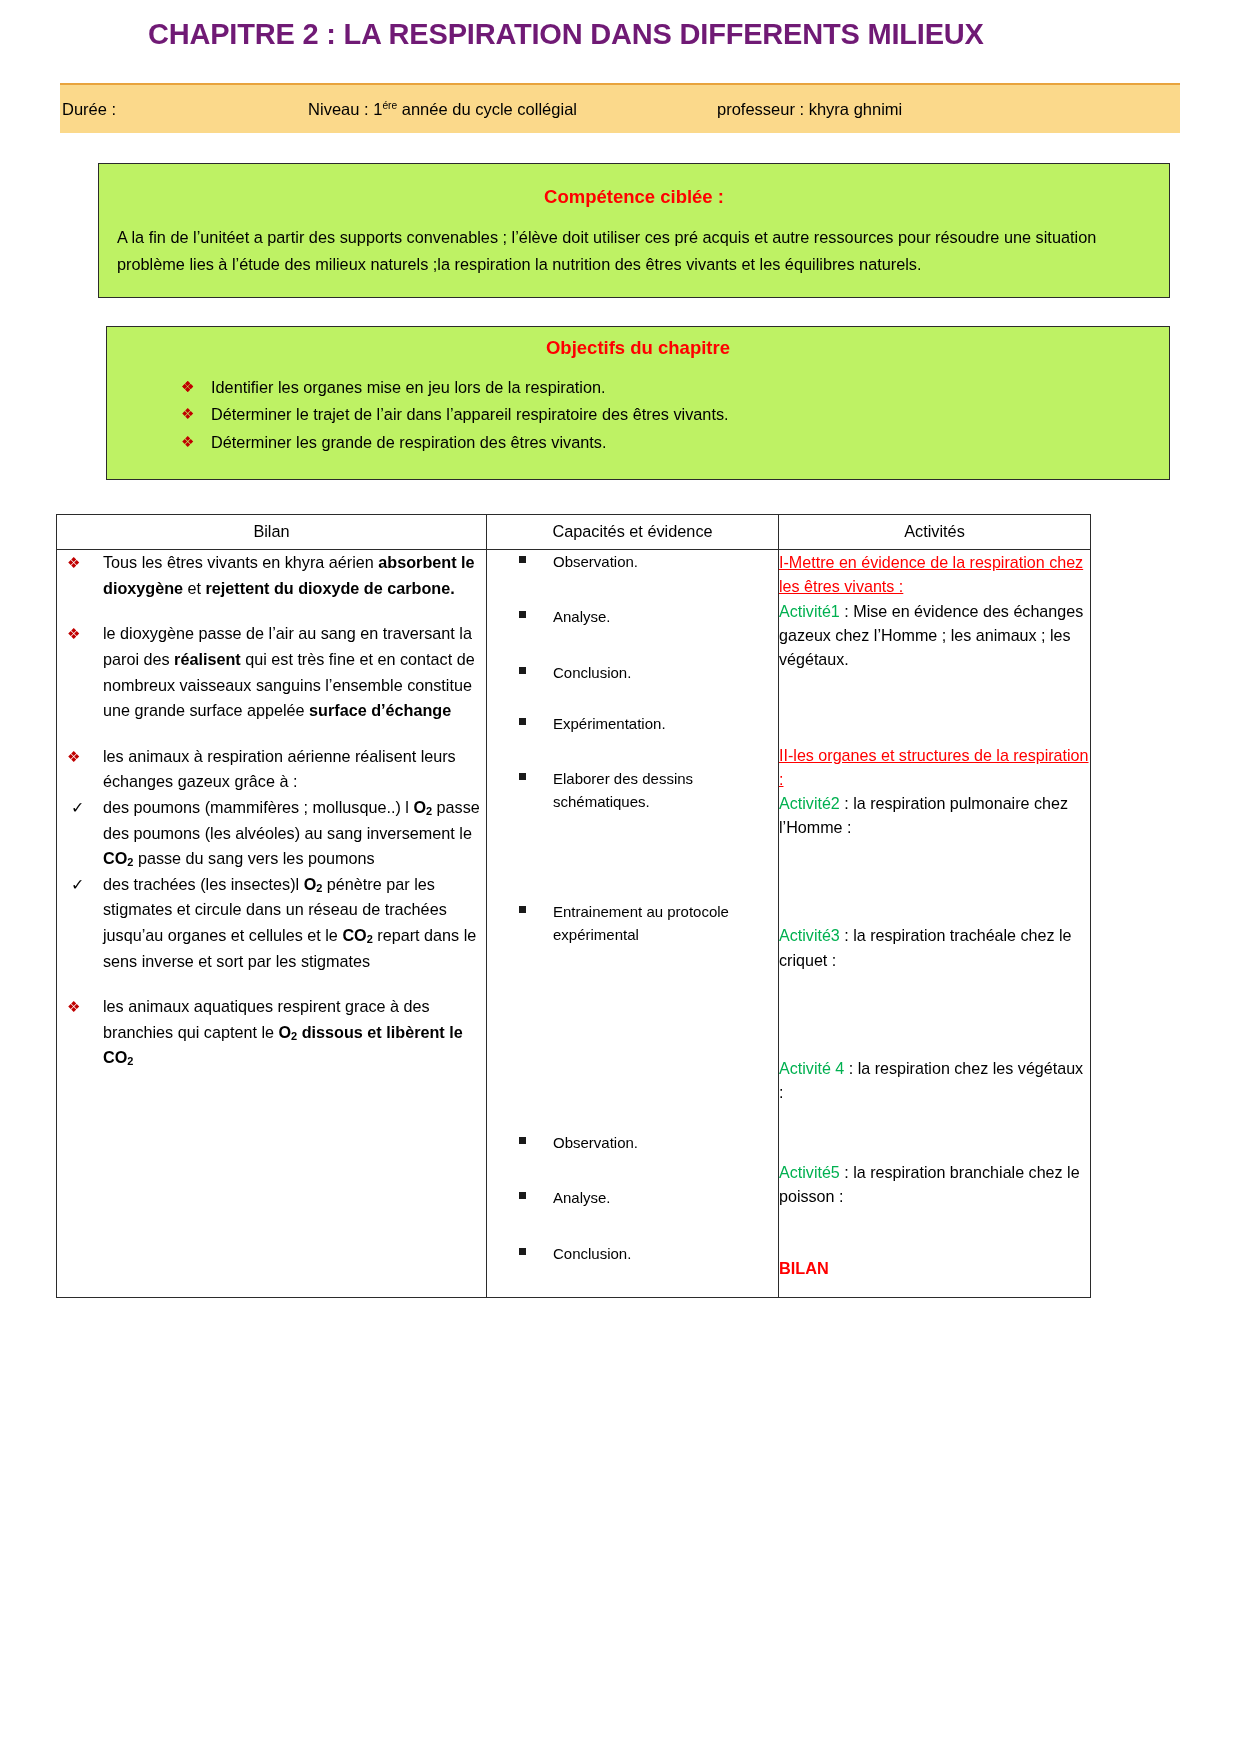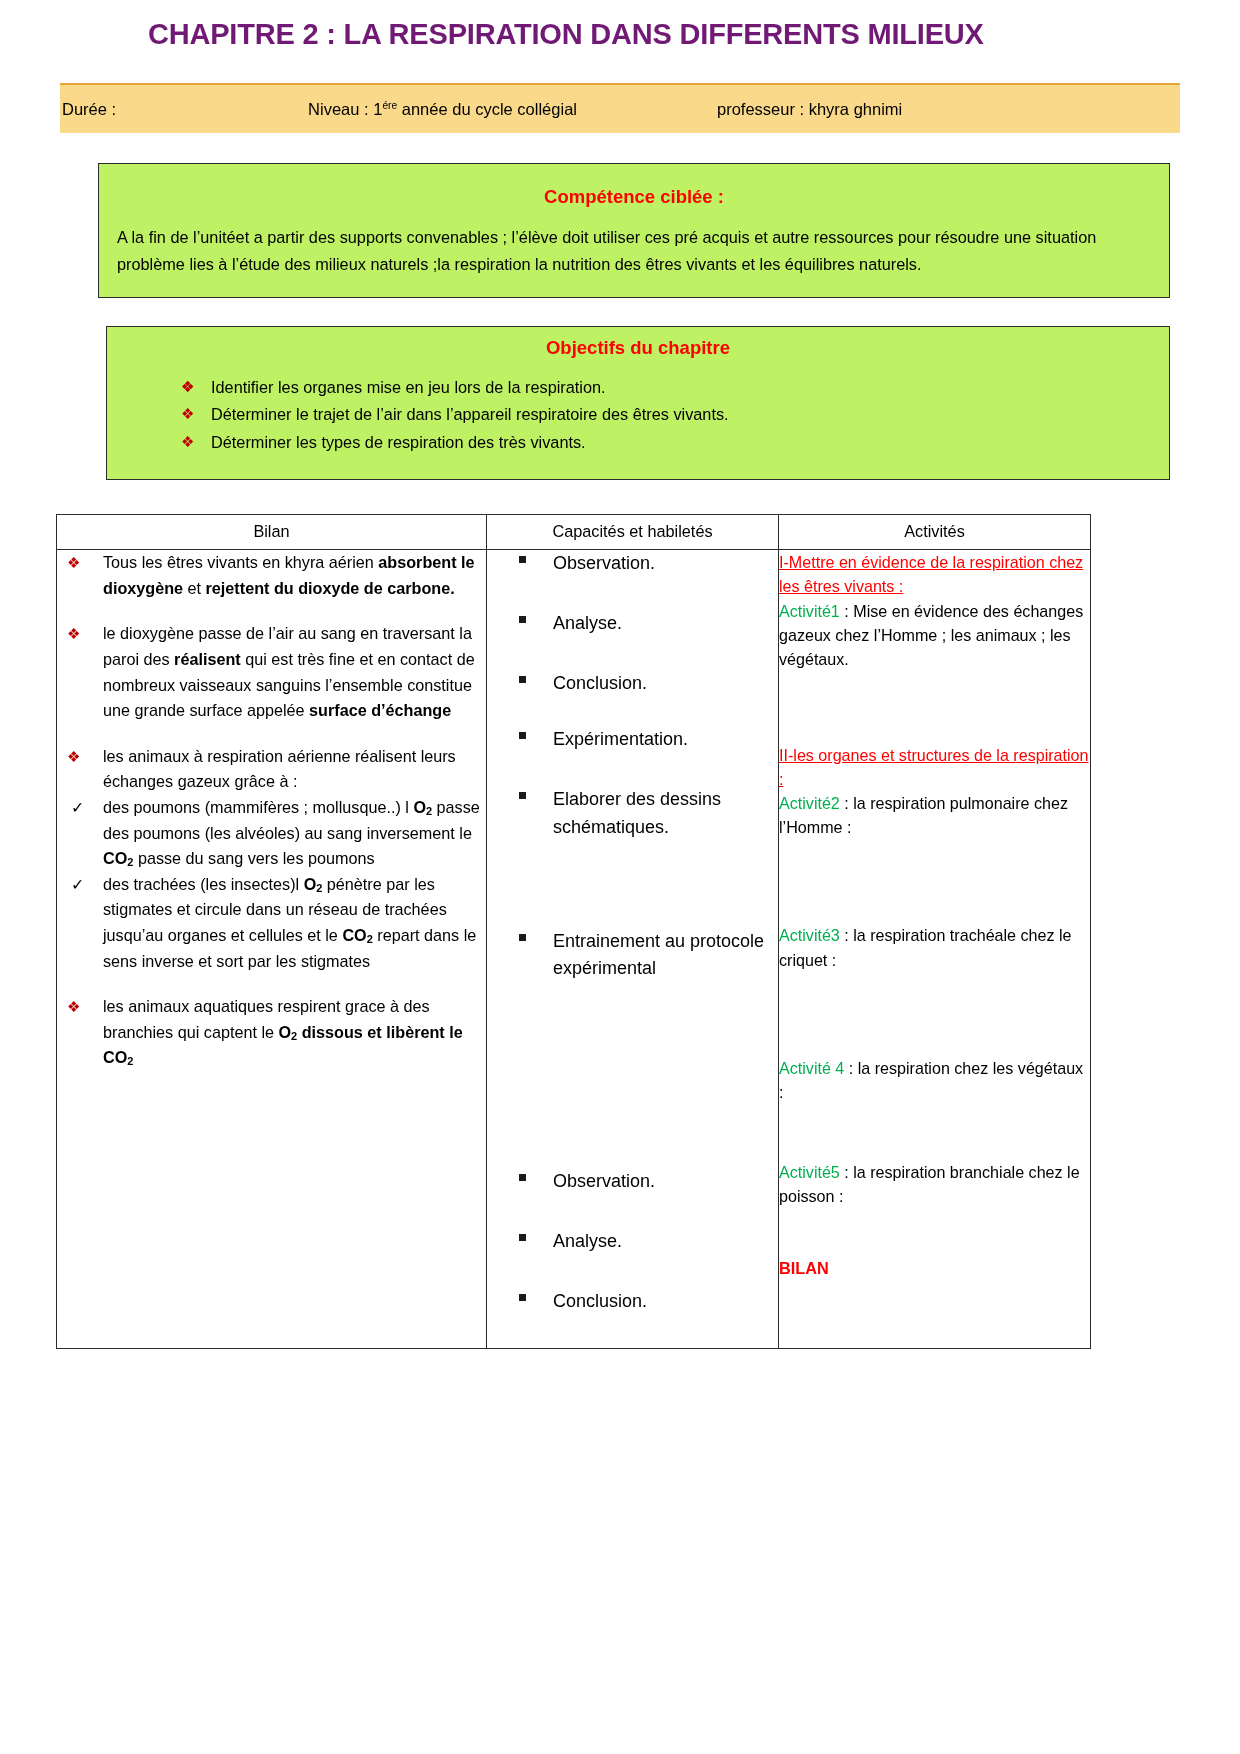--- a/index.html
+++ b/index.html
@@ -142,21 +142,21 @@
     color: #000;
     font-size: 16px;
   }
   b { font-weight: bold; }
 
   
   ul.slist { list-style: none; margin: 0; padding: 0; }
   ul.slist > li {
     position: relative;
     padding-left: 66px;
-    font-size: 18px;
+    font-size: 15px;
     line-height: 1.55;
     margin-bottom: 32px;
   }
   ul.slist > li .bullet-square {
     position: absolute;
     left: 32px;
     top: 6px;
     width: 7px;
     height: 7px;
     background: #1a1a1a;
@@ -202,29 +202,29 @@
     <div class="box-heading">Compétence ciblée :</div>
     <div class="para">A la fin de l’unitéet a partir des supports convenables ; l’élève doit utiliser ces pré acquis et autre ressources pour résoudre une situation problème lies à l’étude  des milieux naturels ;la respiration la nutrition des êtres vivants et les équilibres naturels.</div>
   </div>
 
   <div class="framed box-objectifs">
     <div class="box-heading">Objectifs du chapitre</div>
     <ul class="dlist objectifs-list" id="objectifs-list">
         <li><span class="bullet-diamond">❖</span></li>
         <li><span class="bullet-diamond">❖</span><span>Identifier les organes mise en jeu lors de la respiration.</span></li>
         <li><span class="bullet-diamond">❖</span><span>Déterminer le trajet de l’air dans l’appareil respiratoire des êtres vivants.</span></li>
-        <li><span class="bullet-diamond">❖</span><span>Déterminer les types de respiration des très vivants.</span></li>
+        <li><span class="bullet-diamond">❖</span><span>Déterminer les grande de respiration des êtres vivants.</span></li>
       </ul>
   </div>
 
   <table class="main">
     <thead>
       <tr>
         <th class="col-w1">Bilan</th>
-        <th class="col-w2">Capacités et habiletés</th>
+        <th class="col-w2">Capacités et évidence</th>
         <th class="col-w3 col-activites">Activités</th>
       </tr>
     </thead>
     <tbody>
       <tr>
         <td class="cell-bilan">
           <div id="bilan-container">
               <div class="bilan-group">
                 <ul class="blist">
                   <li><span class="bullet-diamond">❖</span><span><span>Tous les êtres vivants en khyra aérien </span><span><b>absorbent le dioxygène</b></span><span> et </span><span><b>rejettent du dioxyde de carbone.</b></span></span></li>

